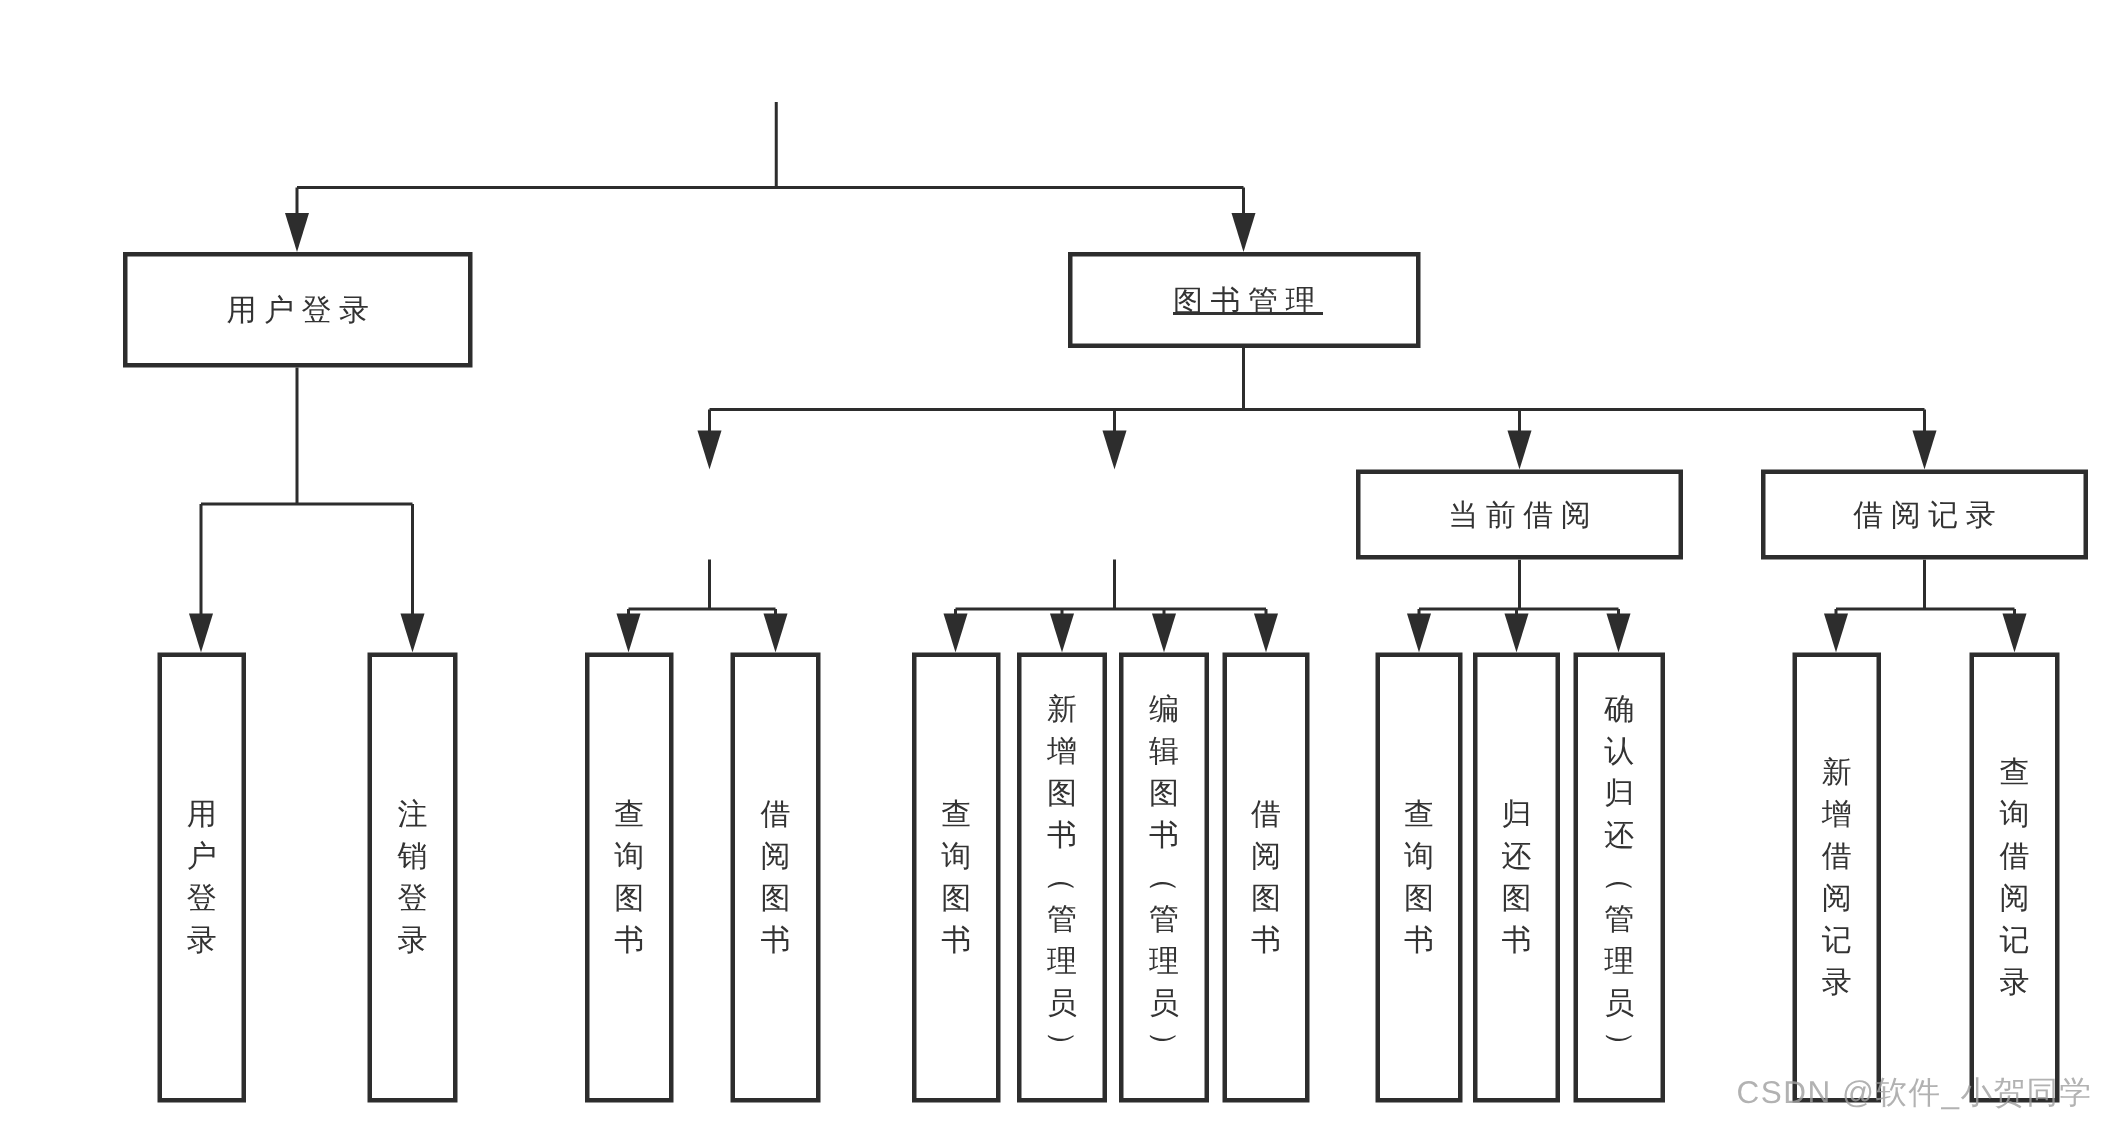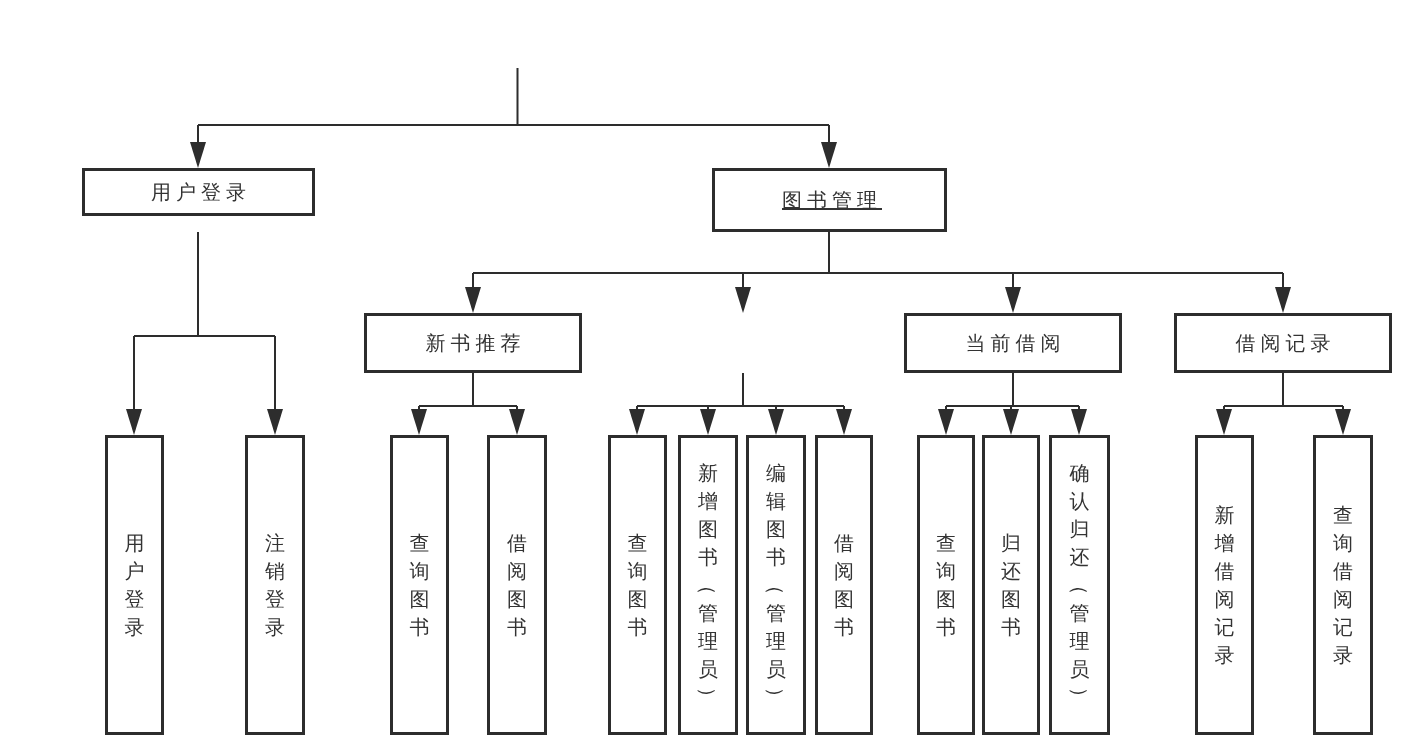--- a/index.html
+++ b/index.html
@@ -64,24 +64,23 @@
     <polygon points="938,409 954,409 946,435"></polygon>
     <polygon points="1003,409 1019,409 1011,435"></polygon>
     <polygon points="1071,409 1087,409 1079,435"></polygon>
 
     <path d="M1283 373 V406 M1224 406 H1343 M1224 406 V420 M1343 406 V420"></path>
     <polygon points="1216,409 1232,409 1224,435"></polygon>
     <polygon points="1335,409 1351,409 1343,435"></polygon>
   </svg>
 
 
-  <div class="box hbox" style="left:82px;top:168px;width:233px;height:48px;">用户登录</div>
+  <div class="box hbox" style="left:82px;top:168px;width:233px;height:77px;">用户登录</div>
   <div class="box hbox" style="left:712px;top:168px;width:235px;height:64px;text-decoration:underline;">图书管理</div>
 
-  <div class="box hbox" style="left:364px;top:313px;width:218px;height:60px;">新书推荐</div>
   <div class="box hbox" style="left:904px;top:313px;width:218px;height:60px;">当前借阅</div>
   <div class="box hbox" style="left:1174px;top:313px;width:218px;height:60px;">借阅记录</div>
 
   <div class="box leaf" style="left:105px;top:435px;width:59px;height:300px;">
       <span>用</span>
       <span>户</span>
       <span>登</span>
       <span>录</span>
     </div>
   <div class="box leaf" style="left:245px;top:435px;width:60px;height:300px;">
@@ -173,14 +172,15 @@
     </div>
   <div class="box leaf" style="left:1313px;top:435px;width:60px;height:300px;">
       <span>查</span>
       <span>询</span>
       <span>借</span>
       <span>阅</span>
       <span>记</span>
       <span>录</span>
     </div>
 
+  <div id="watermark">CSDN @软件_小贺同学</div>
 
 </div>
 
 </body></html>

